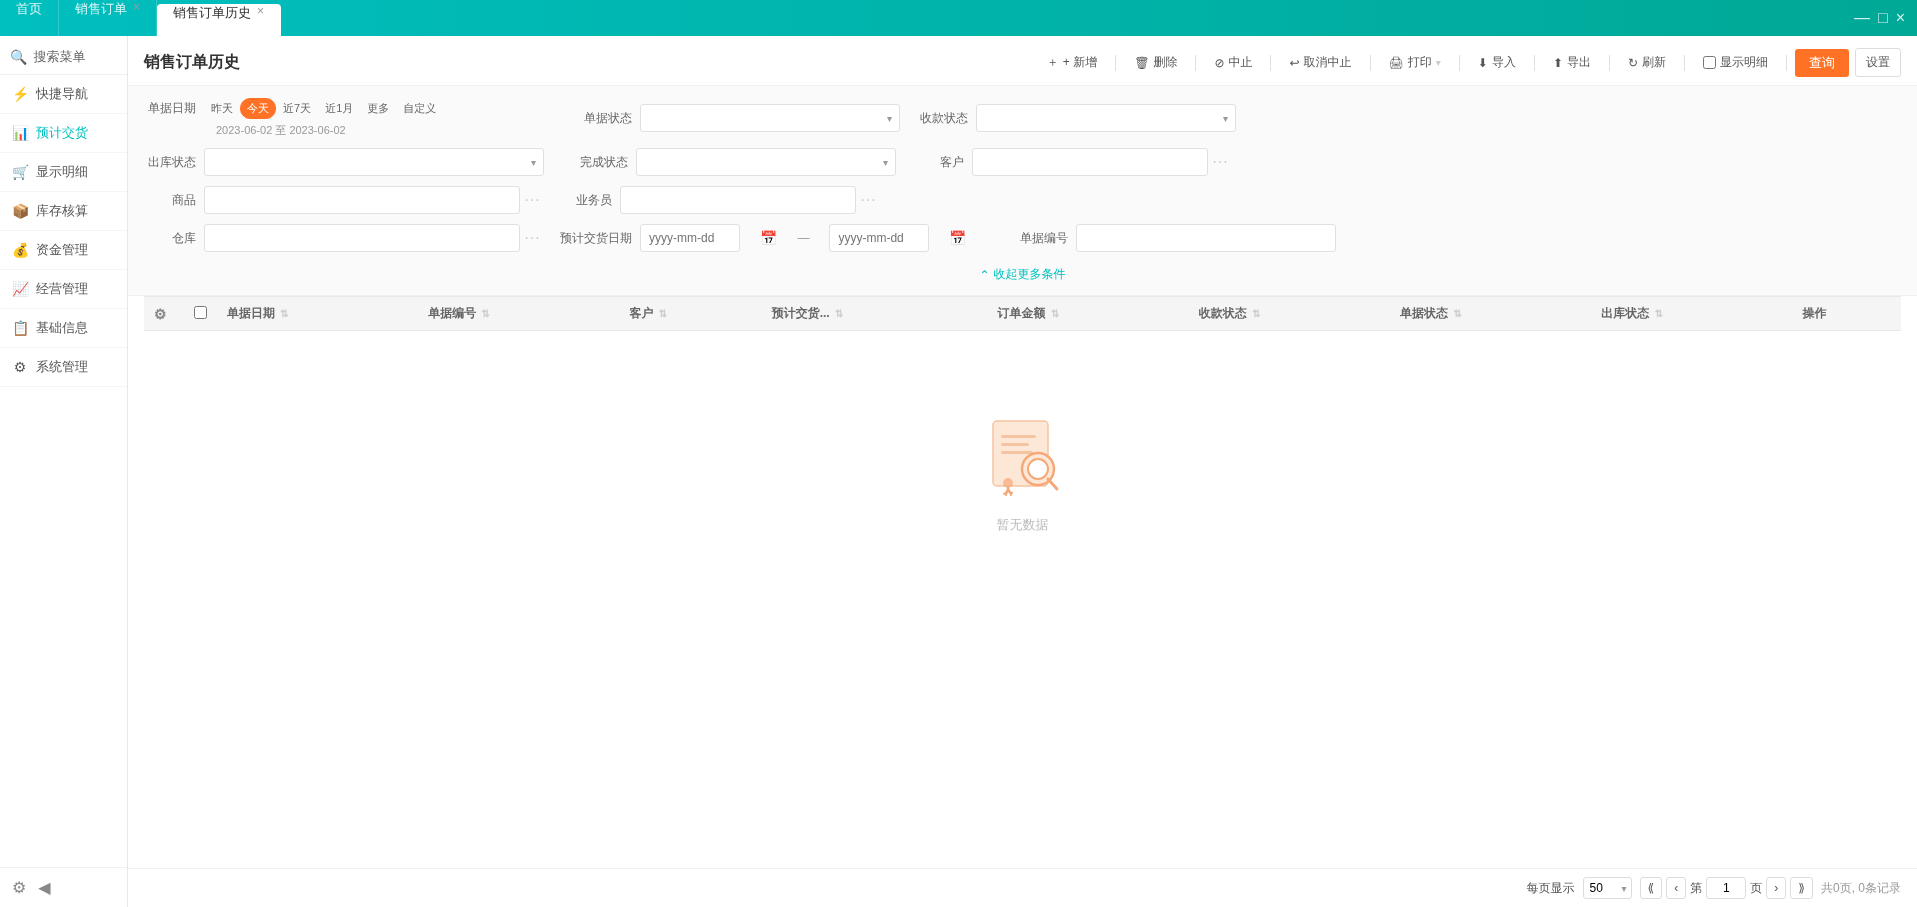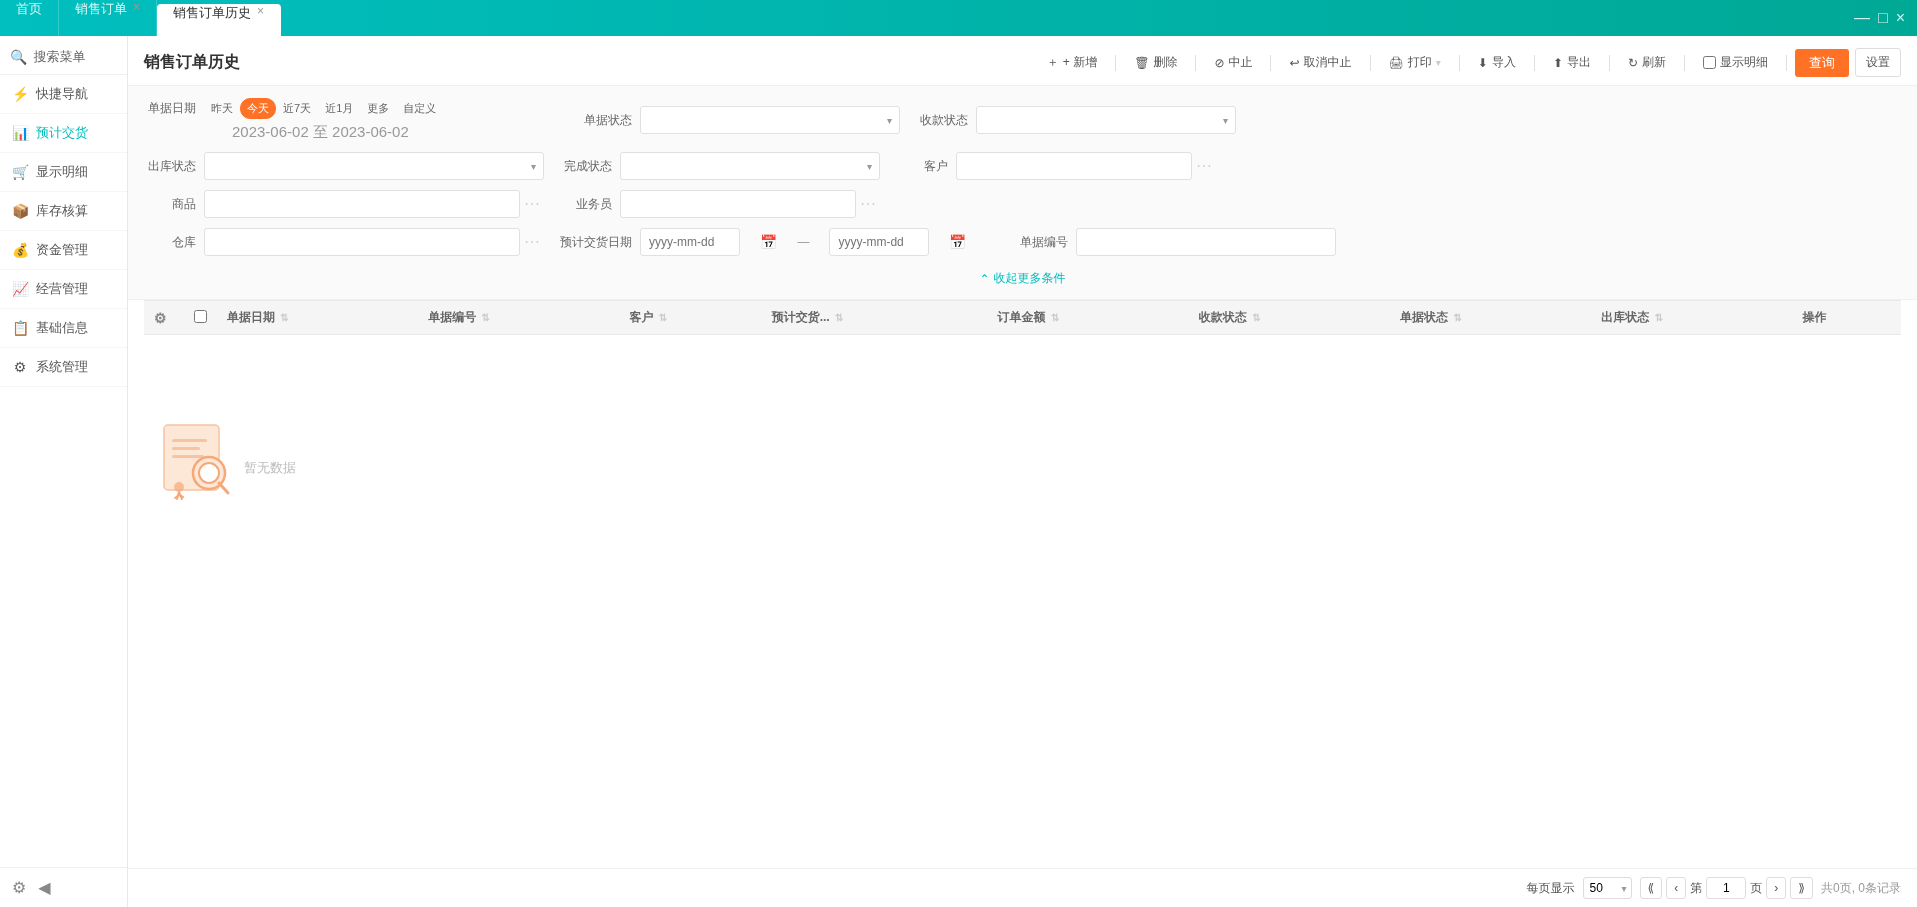--- a/index.html
+++ b/index.html
@@ -44,39 +44,39 @@
     .filter-item { display: flex; align-items: center; flex: 1; min-width: 0; }
     .filter-label { color: #666; font-size: 12px; white-space: nowrap; min-width: 60px; text-align: right; padding-right: 8px; }
     .filter-select { width: 100%; border: 1px solid #e0e0e0; border-radius: 3px; padding: 4px 24px 4px 8px; font-size: 12px; background: #fff; color: #333; appearance: none; cursor: pointer; position: relative; height: 28px; }
     .select-wrapper { position: relative; flex: 1; }
     .select-wrapper::after { content: '▾'; position: absolute; right: 8px; top: 50%; transform: translateY(-50%); font-size: 10px; color: #999; pointer-events: none; }
     .filter-input { flex: 1; border: 1px solid #e0e0e0; border-radius: 3px; padding: 4px 8px; font-size: 12px; height: 28px; color: #333; }
     .filter-dots { color: #ccc; font-size: 16px; cursor: pointer; padding: 0 4px; }
     .date-quick { display: flex; align-items: center; font-size: 11px; }
     .date-quick-btn { padding: 2px 6px; border-radius: 3px; cursor: pointer; color: #666; border: 1px solid transparent; }
     .date-quick-btn.active { background: #ff7226; color: #fff; border-color: #ff7226; border-radius: 10px; }
-    .date-range-text { color: #999; font-size: 15px; margin-left: 20px; }
+    .date-range-text { color: #999; font-size: 11px; margin-left: 4px; }
     .date-input-group { display: flex; align-items: center; gap: 20px; flex: 1; }
     .date-input { border: 1px solid #e0e0e0; border-radius: 3px; padding: 4px 8px; font-size: 12px; height: 28px; color: #999; width: 100px; }
     .date-icon { color: #ccc; cursor: pointer; font-size: 14px; }
     .date-dash { color: #999; }
     .collapse-more { text-align: center; color: #00bfbf; font-size: 12px; cursor: pointer; padding: 4px 0 0; display: flex; align-items: center; justify-content: center; gap: 4px; }
 
     
     .table-section { flex: 1; overflow: auto; padding: 0 16px 16px; }
     .data-table { width: 100%; border-collapse: collapse; margin-top: 0; }
     .data-table thead th { background: #f5f5f5; padding: 8px 10px; text-align: left; font-size: 12px; color: #666; border-bottom: 1px solid #e8e8e8; border-top: 1px solid #e8e8e8; white-space: nowrap; cursor: pointer; position: sticky; top: 0; }
     .data-table thead th .sort-icon { font-size: 10px; color: #ccc; margin-left: 2px; }
     .data-table tbody td { padding: 8px 10px; border-bottom: 1px solid #f0f0f0; font-size: 12px; color: #333; }
     .th-settings { text-align: center; width: 40px; }
     .th-checkbox { width: 30px; text-align: center; }
     .checkbox-input { cursor: pointer; }
 
     
-    .empty-state { display: flex; flex-direction: row; align-items: center; padding: 80px 0; color: #ccc; }
+    .empty-state { display: flex; flex-direction: column; align-items: center; padding: 80px 0; color: #ccc; }
     .empty-text { font-size: 13px; color: #bbb; }
 
     
     .table-footer { display: flex; align-items: center; justify-content: flex-end; padding: 8px 16px; border-top: 1px solid #f0f0f0; background: #fff; flex-shrink: 0; gap: 8px; font-size: 12px; color: #555; }
     .page-size-select { border: 1px solid #ddd; border-radius: 3px; padding: 3px 20px 3px 6px; font-size: 12px; appearance: none; cursor: pointer; background: #fff; }
     .page-size-wrapper { position: relative; }
     .page-size-wrapper::after { content: '▾'; position: absolute; right: 5px; top: 50%; transform: translateY(-50%); font-size: 10px; color: #999; pointer-events: none; }
     .page-nav { display: flex; align-items: center; gap: 4px; }
     .page-nav-btn { padding: 3px 7px; border: 1px solid #ddd; border-radius: 3px; cursor: pointer; background: #fff; color: #555; font-size: 12px; }
     .page-input { width: 40px; border: 1px solid #ddd; border-radius: 3px; padding: 3px 4px; text-align: center; font-size: 12px; }
@@ -254,21 +254,21 @@
 
       <div class="filter-row">
         <div class="filter-item" style="flex:1; min-width:280px; max-width:400px;">
           <span class="filter-label">出库状态</span>
           <div class="select-wrapper" style="flex:1">
             <select class="filter-select">
               <option value=""></option>
             </select>
           </div>
         </div>
-        <div class="filter-item" style="flex:1; min-width:220px; max-width:320px; margin-left:16px;align-items:center;">
+        <div class="filter-item" style="flex:1; min-width:220px; max-width:320px; margin-left:32px;align-items:center;">
           <span class="filter-label">完成状态</span>
           <div class="select-wrapper" style="flex:1">
             <select class="filter-select">
               <option value=""></option>
             </select>
           </div>
         </div>
         <div class="filter-item" style="flex:1; min-width:220px; max-width:320px; margin-left:16px;">
           <span class="filter-label">客户</span>
           <div style="flex:1;display:flex;align-items:center;">

